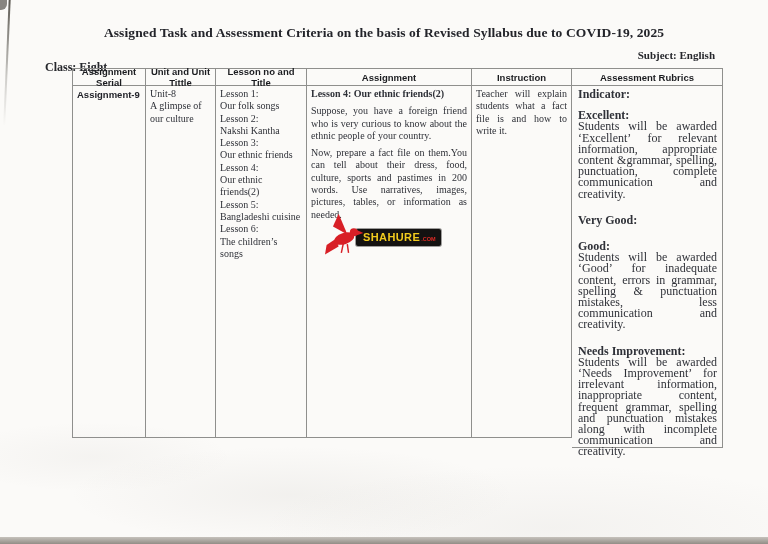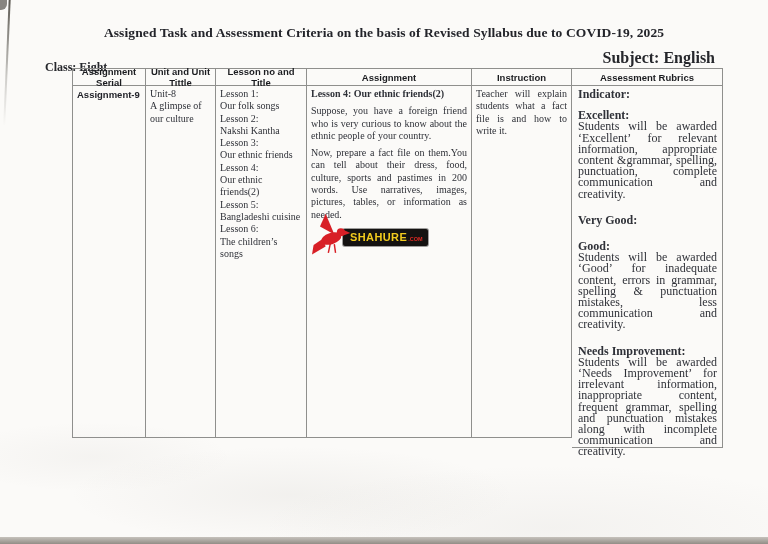--- a/index.html
+++ b/index.html
@@ -28,21 +28,21 @@
   }
   .scan-edge-bottom{
     position:absolute;left:0;bottom:0;width:768px;height:7px;
     background:linear-gradient(#c6c2bc, #928d86);
   }
   .doc-title{
     position:absolute;top:25px;left:40px;width:688px;text-align:center;
     font-size:13.5px;font-weight:bold;color:#23242a;letter-spacing:.1px;
   }
   .class-label{position:absolute;top:60px;left:45px;font-size:12px;font-weight:bold;color:#26272c;}
-  .subject-label{position:absolute;top:49px;right:53px;font-size:16px;font-weight:bold;color:#26272c;}
+  .subject-label{position:absolute;top:49px;right:53px;font-size:11px;font-weight:bold;color:#26272c;}
 
   .grid{
     position:absolute;left:72px;top:68px;width:651px;
     display:grid;
     grid-template-columns:74px 70px 91px 165px 100px 151px;
     grid-auto-rows:min-content;
     color:#2f3138;
   }
   .th{
     box-sizing:border-box;height:18px;
@@ -70,21 +70,21 @@
     height:362px;font-size:12px;line-height:11.2px;padding:3px 5px 3px 6px;
   }
   .rub-ind{font-weight:bold;}
   .rub-sec{margin-top:15px;}
   .rub-sec-first{margin-top:10px;}
   .rub-head{font-weight:bold;}
   .rub-body{text-align:justify;}
 
   
   .watermark{
-    position:absolute;left:5px;top:127px;display:flex;align-items:center;
+    position:absolute;left:18px;top:127px;display:flex;align-items:center;
     pointer-events:none;
   }
   .wm-bird{position:relative;z-index:2;display:block;}
   .wm-box{
     position:relative;z-index:1;margin-left:-9px;
     background:#141211;border-radius:2px;
     padding:2px 5px 3px 7px;display:flex;align-items:flex-end;
     box-shadow:0 0 0 1px rgba(20,18,17,0.4);
   }
   .wm-brand{

